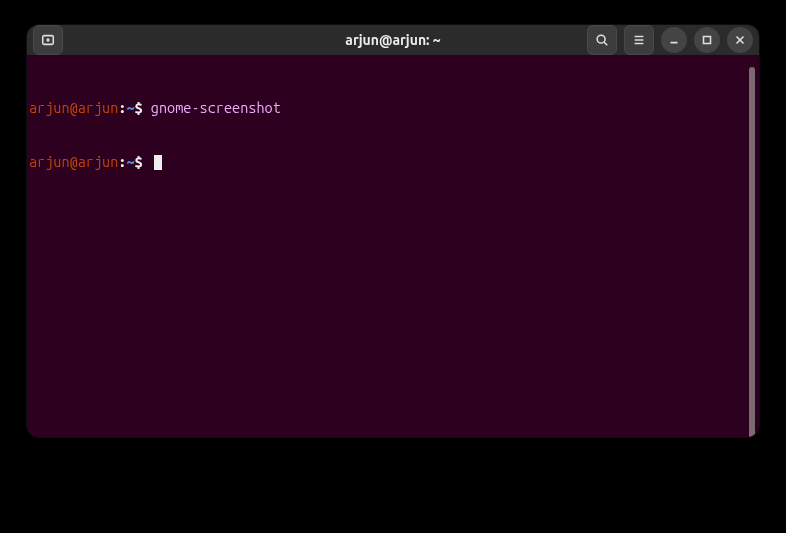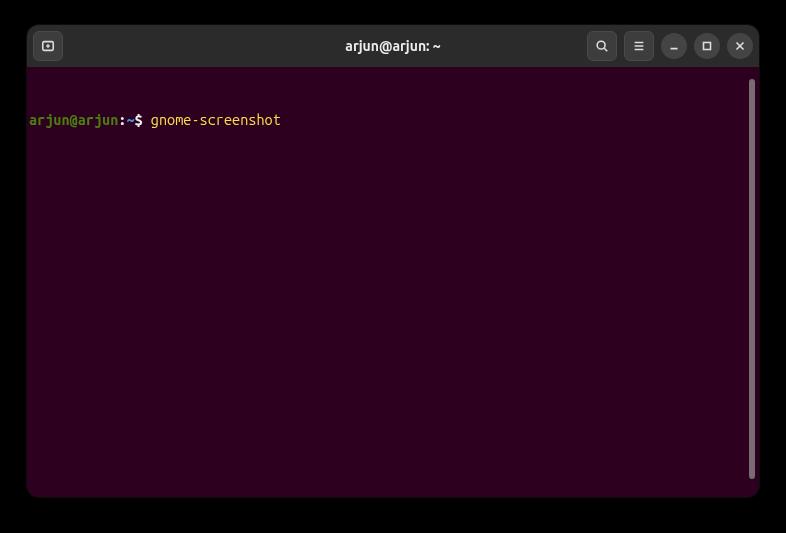--- a/index.html
+++ b/index.html
@@ -12,21 +12,21 @@
       height: 533px;
       background: #000;
       font-family: Ubuntu, "Segoe UI", sans-serif;
       display: flex;
       align-items: flex-start;
       justify-content: center;
       padding-top: 25px;
     }
     .window {
       width: 732px;
-      height: 472px;
+      height: 412px;
       background: #2c001e;
       border-radius: 12px;
       overflow: hidden;
       display: flex;
       flex-direction: column;
       box-shadow: 0 0 0 1px rgba(255,255,255,0.05);
     }
     .titlebar {
       height: 42px;
       background: #2b2b2b;
@@ -85,25 +85,25 @@
       display: flex;
     }
     .terminal-content {
       flex: 1;
       font-family: "Ubuntu Mono", "DejaVu Sans Mono", Consolas, monospace;
       font-size: 14.5px;
       line-height: 18px;
       color: #eee;
       white-space: pre;
     }
-    .prompt-user { color: #4d7c0f; font-weight: bold; }
+    .prompt-user { color: #c2410c; font-weight: normal; }
     .prompt-colon { color: #eee; font-weight: bold; }
     .prompt-path { color: #4c8eda; font-weight: bold; }
     .prompt-dollar { color: #eee; font-weight: bold; }
-    .cmd { color: #fde047; }
+    .cmd { color: #f0abfc; }
     .scrollbar {
       width: 10px;
       background: transparent;
       display: flex;
       align-items: flex-start;
       padding: 2px;
     }
     .scrollbar-thumb {
       width: 6px;
       height: 400px;
@@ -166,18 +166,19 @@
         <svg viewBox="0 0 16 16">
           <line x1="4" y1="4" x2="12" y2="12"></line>
           <line x1="12" y1="4" x2="4" y2="12"></line>
         </svg>
       </div>
     </div>
   </div>
   <div class="terminal-body">
     <div class="terminal-content">
       <span class="line"><span class="prompt-user">arjun@arjun</span><span class="prompt-colon">:</span><span class="prompt-path">~</span><span class="prompt-dollar">$ </span><span class="cmd">gnome-screenshot</span></span>
+      <span class="line"><span class="prompt-user">arjun@arjun</span><span class="prompt-colon">:</span><span class="prompt-path">~</span><span class="prompt-dollar">$ </span><span class="cmd"></span><span class="cursor"></span></span>
     </div>
     <div class="scrollbar">
       <div class="scrollbar-thumb"></div>
     </div>
   </div>
 </div>
 
 </body></html>

